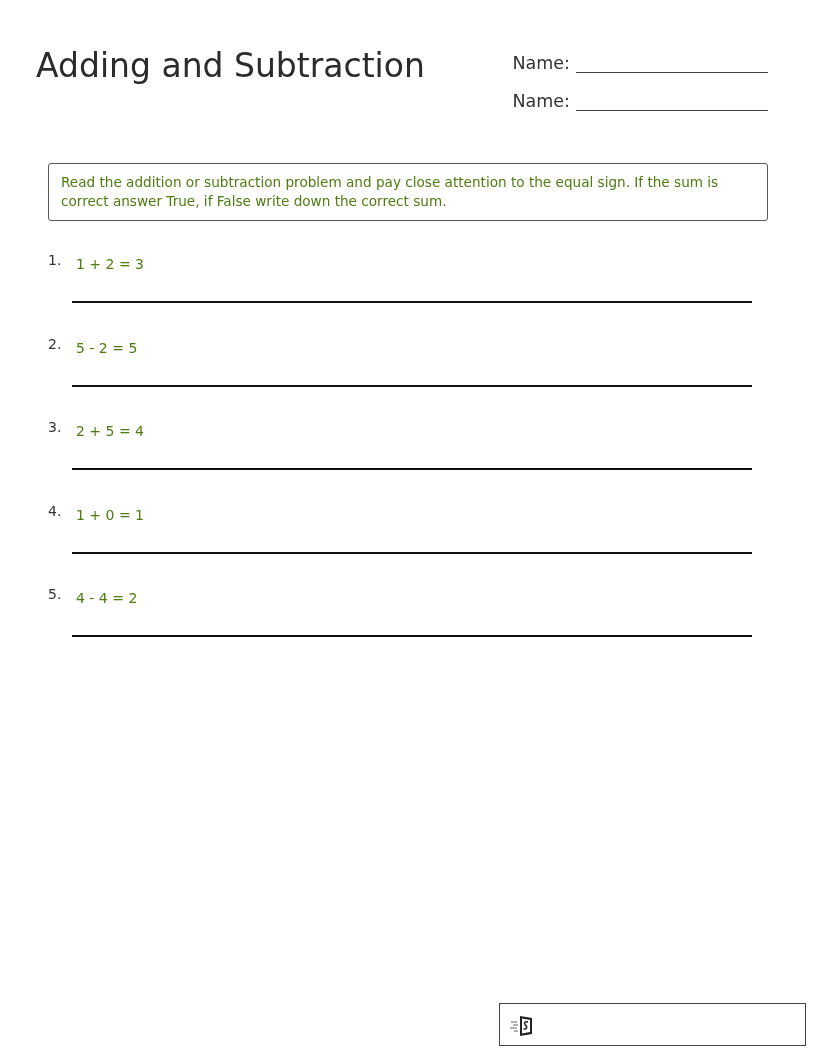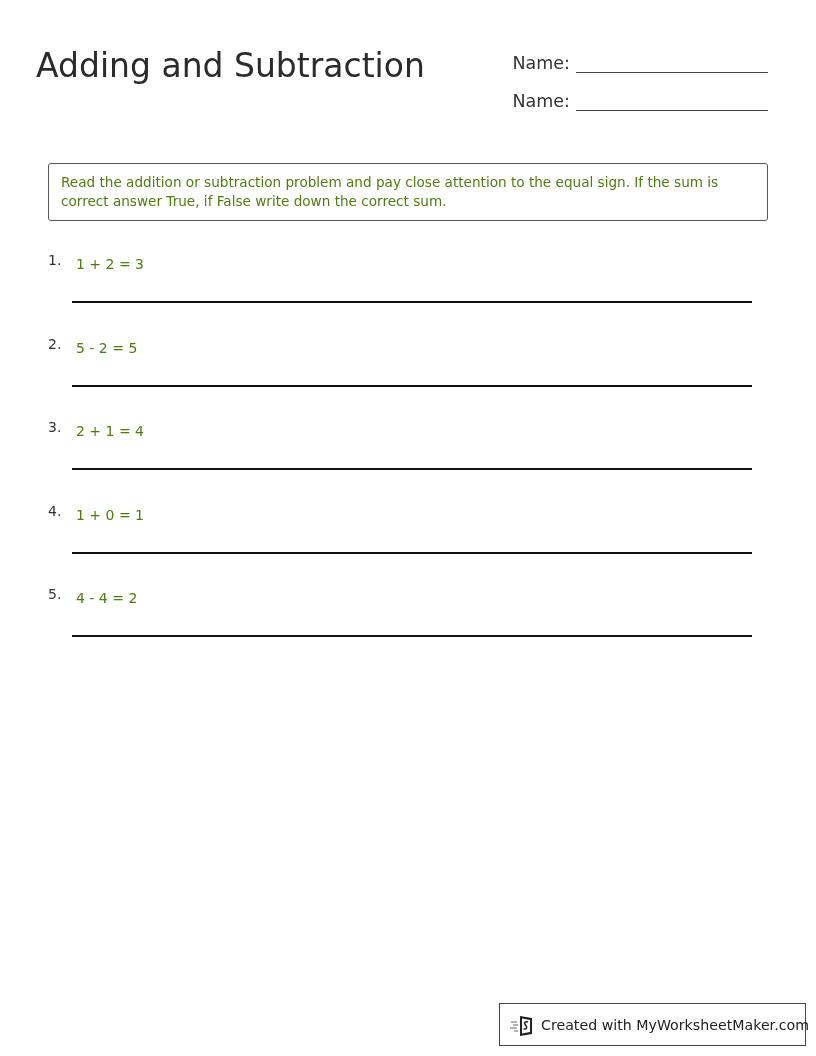--- a/index.html
+++ b/index.html
@@ -147,21 +147,21 @@
     <span class="problem-eq">1 + 2 = 3</span>
     <div class="answer-line"></div>
   </div>
   <div class="problem">
     <span class="problem-num">2.</span>
     <span class="problem-eq">5 - 2 = 5</span>
     <div class="answer-line"></div>
   </div>
   <div class="problem">
     <span class="problem-num">3.</span>
-    <span class="problem-eq">2 + 1 = 4</span>
+    <span class="problem-eq">2 + 5 = 4</span>
     <div class="answer-line"></div>
   </div>
   <div class="problem">
     <span class="problem-num">4.</span>
     <span class="problem-eq">1 + 0 = 1</span>
     <div class="answer-line"></div>
   </div>
   <div class="problem">
     <span class="problem-num">5.</span>
     <span class="problem-eq">4 - 4 = 2</span>
@@ -177,14 +177,13 @@
       <line x1="3" y1="12" x2="8" y2="12" stroke="#666" stroke-width="1"></line>
       <line x1="0" y1="15" x2="7" y2="15" stroke="#666" stroke-width="1"></line>
       <line x1="4" y1="18" x2="8" y2="18" stroke="#666" stroke-width="1"></line>
 
       <path d="M10 3 L22 5 L22 21 L10 23 Z" fill="#222"></path>
       <path d="M12 5.5 L20 7 L20 19 L12 20.5 Z" fill="#fff"></path>
 
       <path d="M18 9 C15 8, 13.5 10, 15.5 12 C17.5 14, 17 16.5, 13.5 16" fill="none" stroke="#222" stroke-width="1.6"></path>
     </svg>
   </span>
-  <span class="footer-text">Created with MyWorksheetMaker.com</span>
 </div>
 
 </body></html>

